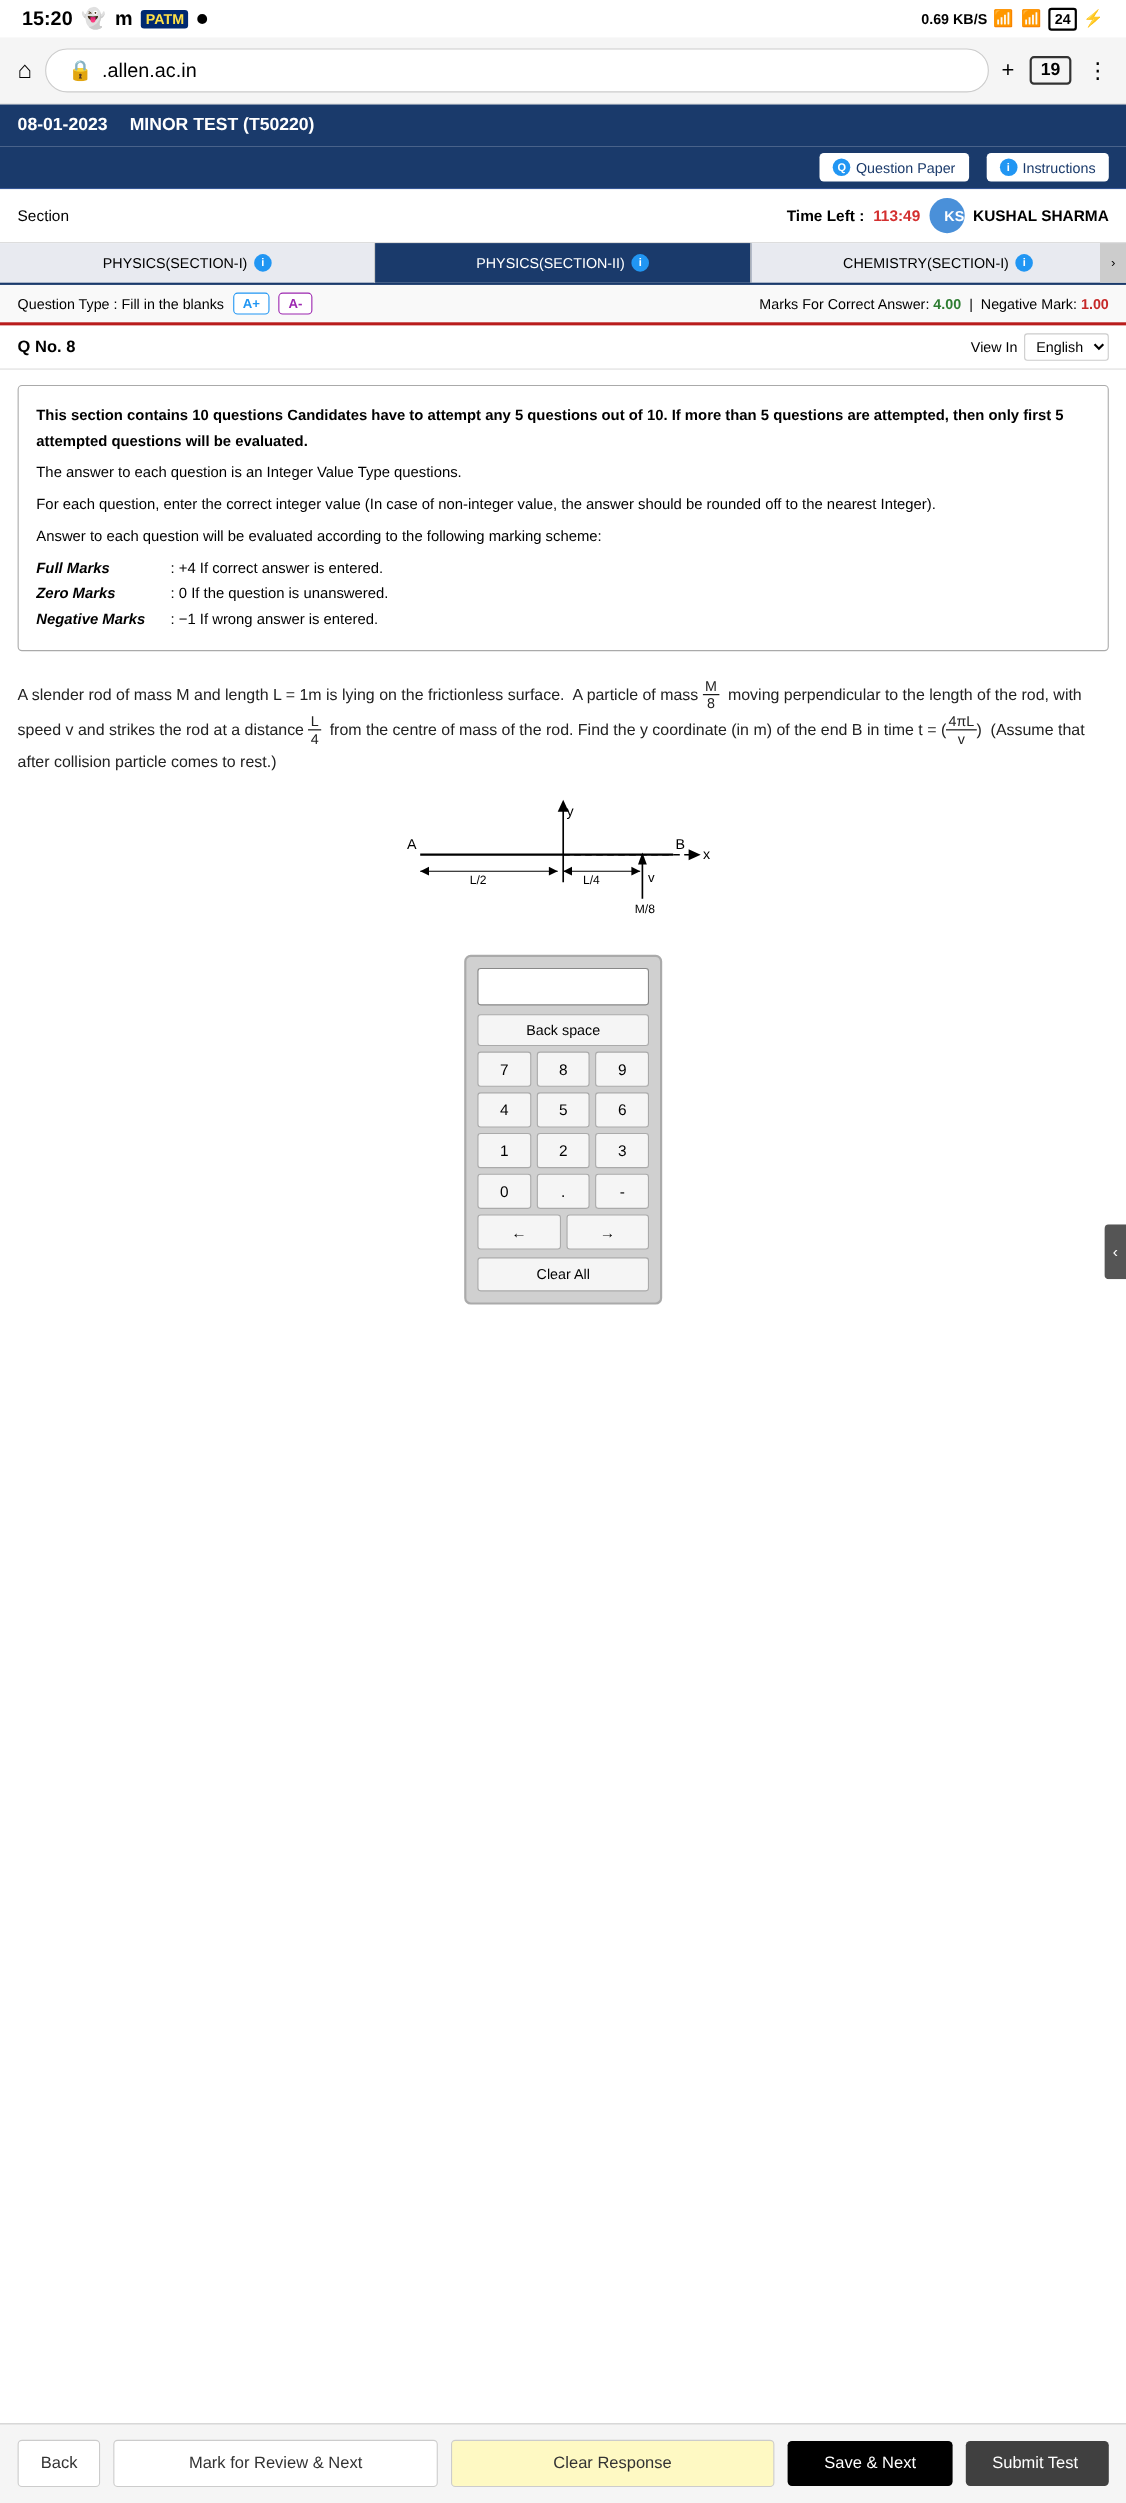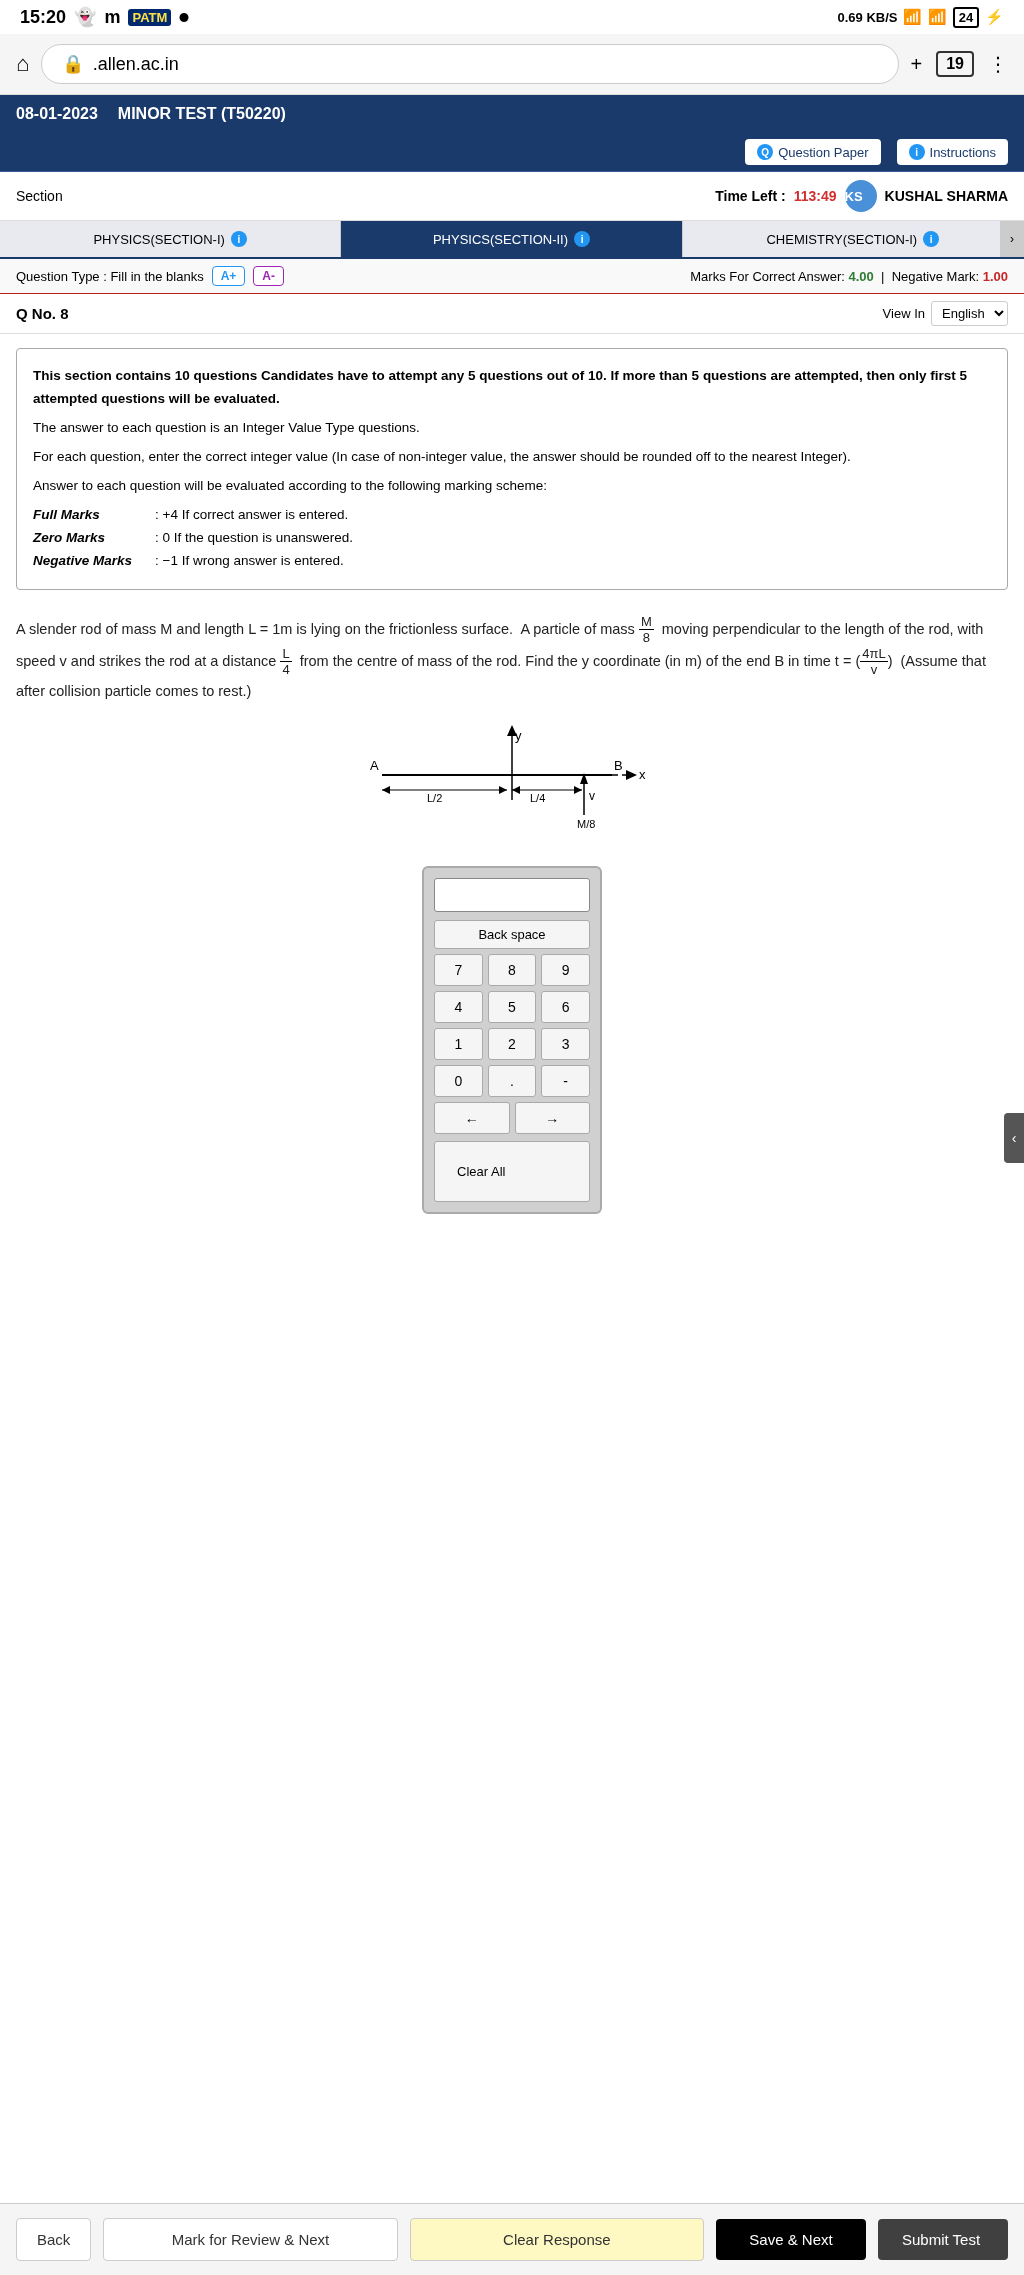--- a/index.html
+++ b/index.html
@@ -86,21 +86,21 @@
     .section-info-bar {
       display: flex;
       justify-content: space-between;
       align-items: center;
       padding: 8px 16px;
       border-bottom: 1px solid #ddd;
       background: #fff;
       font-size: 14px;
     }
     .user-info { display: flex; align-items: center; gap: 8px; font-size: 14px; font-weight: bold; }
-    .user-avatar { width: 32px; height: 32px; border-radius: 50%; background: #4a90d9; display: flex; align-items: center; justify-content: flex-start; color: #fff; font-size: 13px; }
+    .user-avatar { width: 32px; height: 32px; border-radius: 50%; background: #4a90d9; display: flex; align-items: center; justify-content: flex-end; color: #fff; font-size: 13px; }
     .time-left { color: #d32f2f; font-weight: bold; }
 
     
     .section-tabs {
       display: flex;
       background: #e8eaf0;
       border-bottom: 2px solid #1a3a6b;
       position: relative;
     }
     .section-tab {
@@ -129,21 +129,21 @@
       cursor: pointer; font-size: 12px;
     }
 
     
     .question-type-bar {
       display: flex;
       justify-content: space-between;
       align-items: center;
       padding: 7px 16px;
       background: #f9f9f9;
-      border-bottom: 1px solid #b91c1c;
+      border-bottom: 3px solid #b91c1c;
       font-size: 13px;
     }
     .qt-left { display: flex; align-items: center; gap: 8px; }
     .badge {
       padding: 2px 8px; border-radius: 4px; font-size: 12px; font-weight: bold;
       border: 1px solid;
     }
     .badge-a-plus { background: #fff; border-color: #2196F3; color: #2196F3; }
     .badge-a-minus { background: #fff; border-color: #9c27b0; color: #9c27b0; }
     .marks-info { font-size: 13px; }
@@ -246,22 +246,22 @@
       padding: 7px 4px;
       text-align: center;
       font-size: 14px;
       cursor: pointer;
     }
     .calc-clear-all {
       width: 100%;
       background: #f5f5f5;
       border: 1px solid #aaa;
       border-radius: 3px;
-      padding: 22px;
-      text-align: left;
+      padding: 7px;
+      text-align: center;
       font-size: 13px;
       cursor: pointer;
       margin-top: 2px;
     }
     .backspace-btn {
       width: 100%;
       background: #f5f5f5;
       border: 1px solid #aaa;
       border-radius: 3px;
       padding: 6px;

